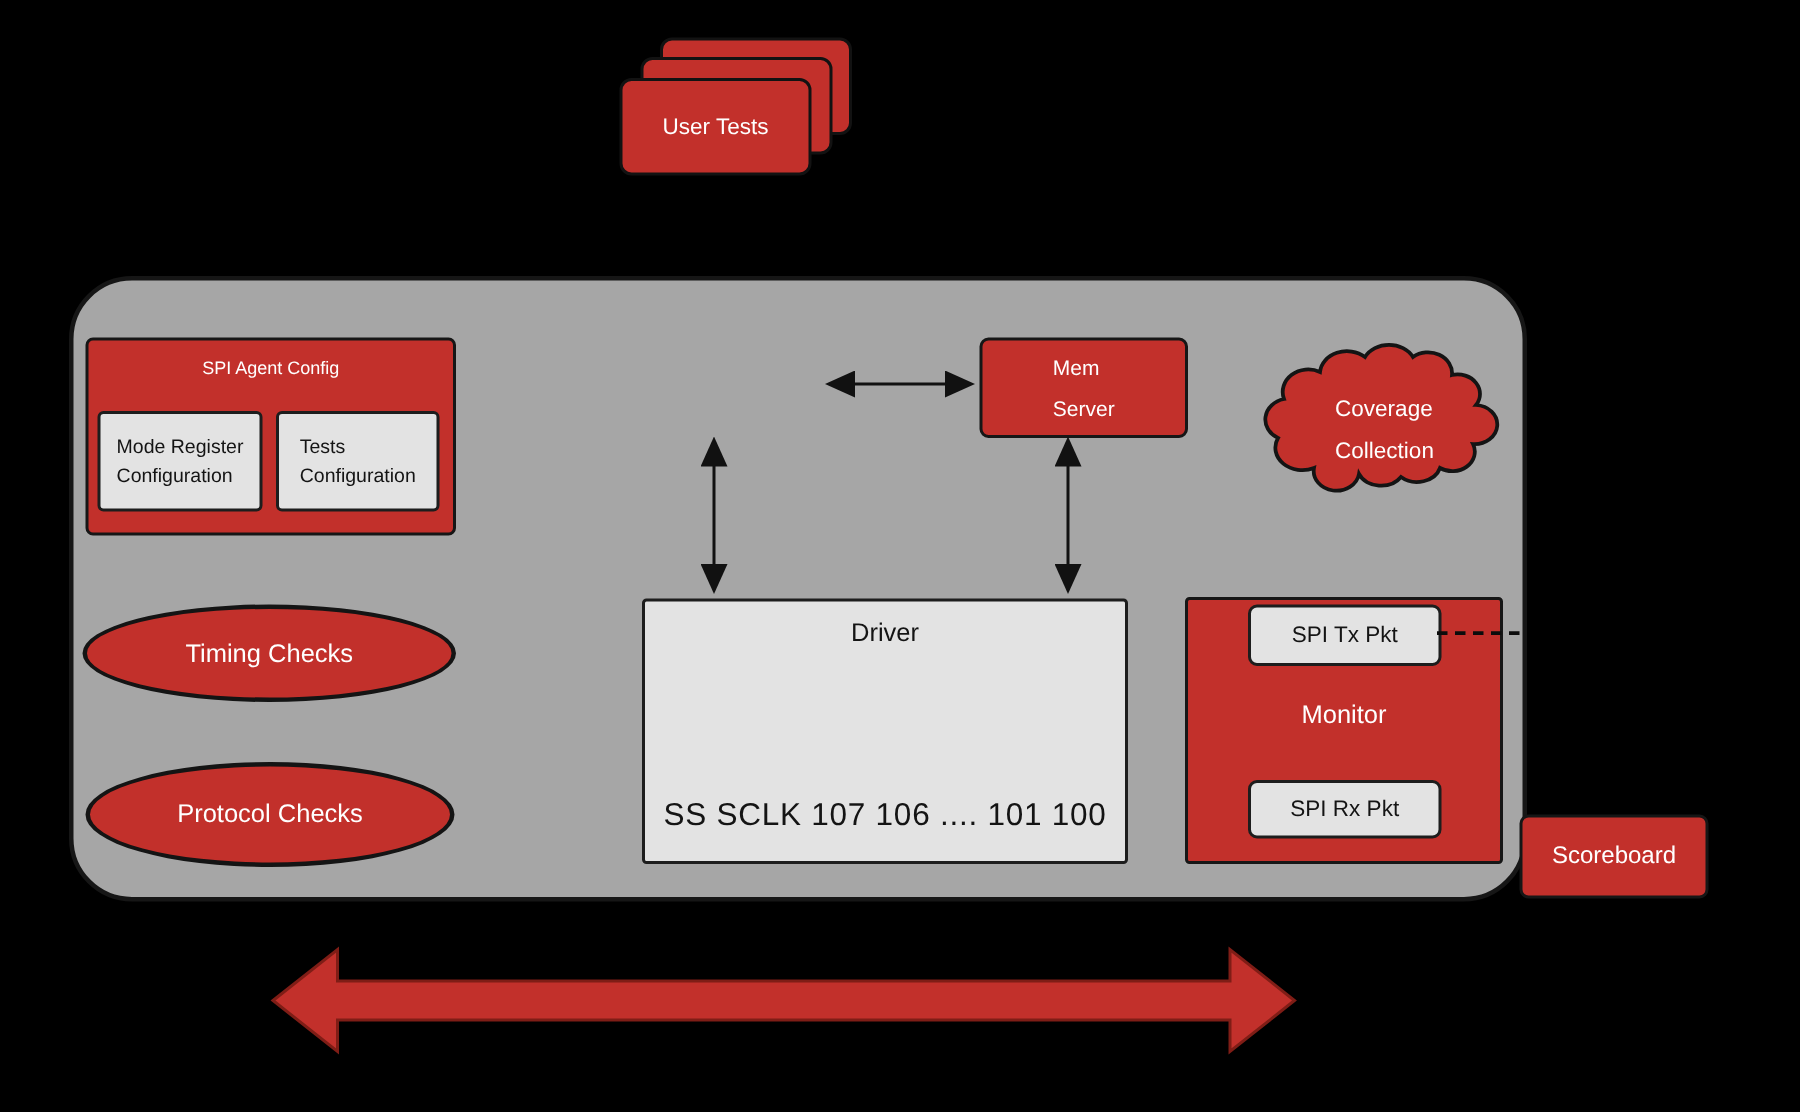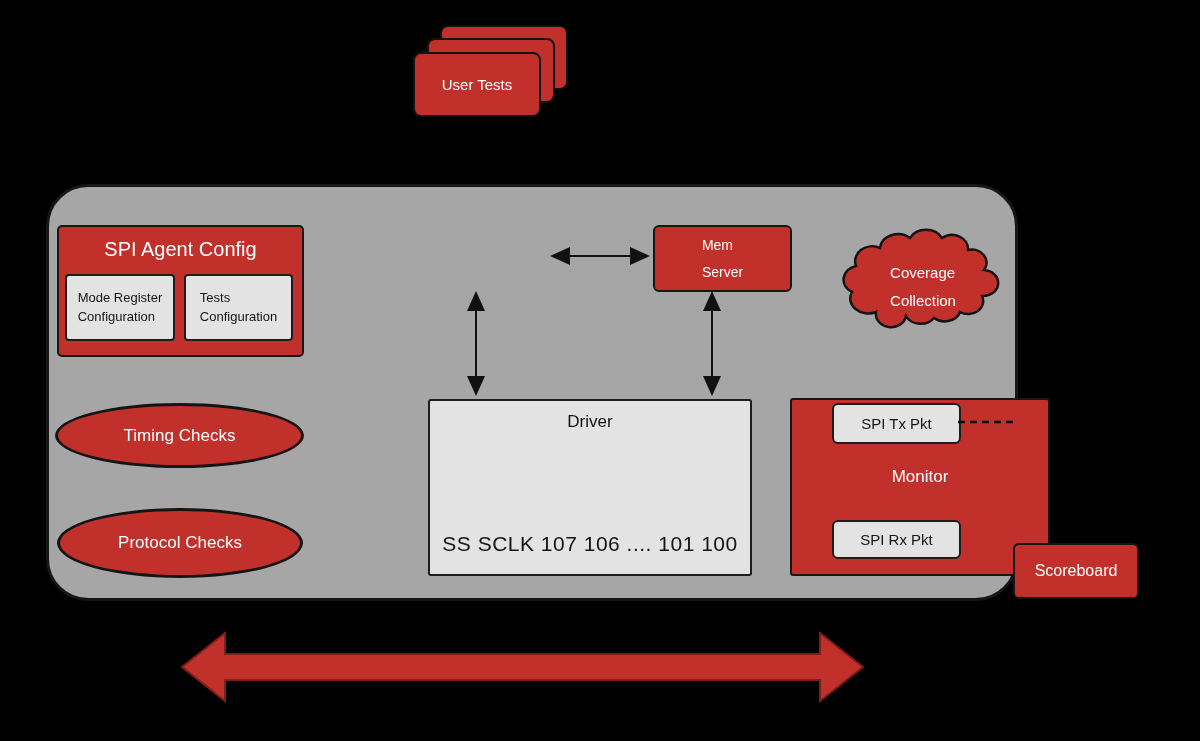--- a/index.html
+++ b/index.html
@@ -41,37 +41,37 @@
   }
   .ellipse {
     position:absolute;
     background:var(--red,#C2302B);
     border:3px solid #141414; border-radius:50%;
     color:var(--text-light,#fff); font-size:17px;
   }
 
   
   .config-box { left:8px; top:38px; width:243px; height:128px; border-radius:5px; }
-  .config-title { margin-top:11px; text-align:center; font-size:20px; }
+  .config-title { margin-top:11px; text-align:center; font-size:12px; }
   .cfg-panel { width:106px; height:63px; border-radius:4px; font-size:13px; line-height:1.45; }
   .cfg-panel.mode { left:6px;  top:47px; }
   .cfg-panel.timing { left:125px; top:47px; width:105px; }
 
   .seq-box { left:359px; top:38px; width:137px; height:63px; border-radius:6px; font-size:14px; line-height:1.9; }
   .mem-box { left:604px; top:38px; width:135px; height:63px; border-radius:6px; font-size:14px; line-height:1.9; }
 
   .cloud-wrap { position:absolute; left:787px; top:33px; width:174px; height:114px; }
   .cloud-wrap svg { position:absolute; left:0; top:0; }
   .cloud-label { position:absolute; left:0; top:10px; width:100%; height:100%; color:#fff; font-size:15px; line-height:1.9; }
 
   .driver-box { left:379px; top:212px; width:320px; height:173px; border-radius:3px; }
   .driver-title { padding-top:11px; text-align:center; font-size:17px; }
   .driver-signals { position:absolute; left:0; bottom:18px; width:100%; text-align:center; font-size:21px; letter-spacing:0.5px; }
 
-  .monitor-box { left:741px; top:211px; width:208px; height:174px; border-radius:3px;padding-left:48px; }
+  .monitor-box { left:741px; top:211px; width:208px; height:174px; border-radius:3px; }
   .pkt-panel { width:125px; height:37px; left:40px; border-radius:6px; font-size:15px; }
   .pkt-panel.tx { top:3px; }
   .pkt-panel.rx { top:120px; height:35px; }
   .monitor-title { position:absolute; left:0; top:60px; width:100%; height:34px; font-size:17px; }
 
   .timing-ellipse { left:6px; top:216px; width:243px; height:59px; }
   .protocol-ellipse { left:8px; top:321px; width:240px; height:64px; }
 
   .scoreboard { left:1013px; top:543px; width:122px; height:52px; border-radius:6px; font-size:16px; }
 

